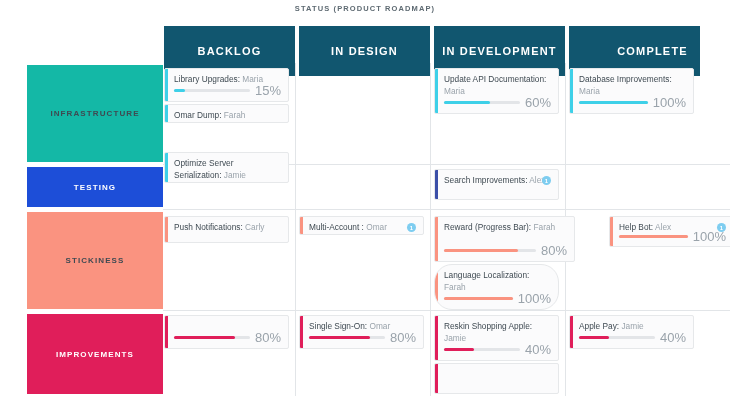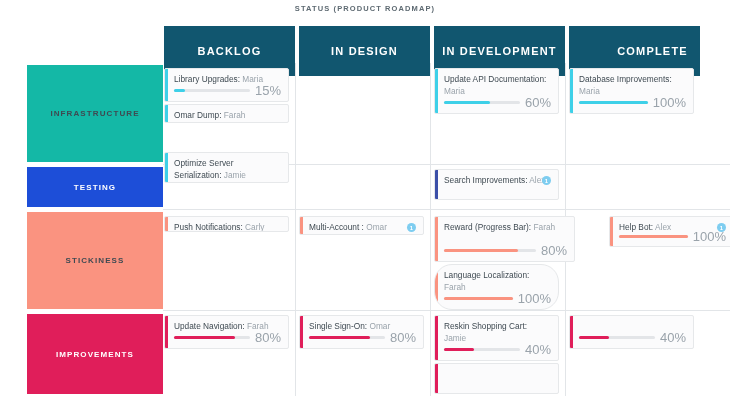--- a/index.html
+++ b/index.html
@@ -147,21 +147,21 @@
             <div class="fill" style="width: 100%; background: rgb(62, 208, 232);"></div>
           </div>
           <div class="pct">100%</div>
         </div>
       </div>
       <div class="card" style="left: 434px; width: 125px; top: 169px; height: 31px;">
         <div class="accent" style="background: rgb(59, 79, 168);"></div>
         <div class="card-text"><span>Search Improvements:</span> <span class="owner">Alex</span></div>
         <div class="badge" style="background: rgb(126, 205, 240); top: 6px;">1</div>
       </div>
-      <div class="card" style="left: 164px; width: 125px; top: 216px; height: 16px;">
+      <div class="card" style="left: 164px; width: 125px; top: 216px; height: 27px;">
         <div class="accent" style="background: rgb(250, 147, 128);"></div>
         <div class="card-text"><span>Push Notifications:</span> <span class="owner">Carly</span></div>
       </div>
       <div class="card" style="left: 299px; width: 125px; top: 216px; height: 19px;">
         <div class="accent" style="background: rgb(250, 147, 128);"></div>
         <div class="card-text"><span>Multi-Account :</span> <span class="owner">Omar</span></div>
         <div class="badge" style="background: rgb(126, 205, 240); top: 6px;">1</div>
       </div>
       <div class="card" style="left: 434px; width: 141px; top: 216px; height: 46px;">
         <div class="accent" style="background: rgb(250, 147, 128);"></div>
@@ -189,53 +189,53 @@
         <div class="badge" style="background: rgb(126, 205, 240); top: 6px;">1</div>
         <div class="progress" style="top: 15px;">
           <div class="track" style="background: rgb(227, 229, 232);">
             <div class="fill" style="width: 100%; background: rgb(250, 147, 128);"></div>
           </div>
           <div class="pct">100%</div>
         </div>
       </div>
       <div class="card" style="left: 164px; width: 125px; top: 315px; height: 34px;">
         <div class="accent" style="background: rgb(224, 30, 90);"></div>
-        <div class="card-text"><span>Update Navigation:</span> <span class="owner">Farah</span></div>
         <div class="progress" style="top: 17px;">
           <div class="track" style="background: rgb(227, 229, 232);">
             <div class="fill" style="width: 80%; background: rgb(224, 30, 90);"></div>
           </div>
           <div class="pct">80%</div>
         </div>
       </div>
       <div class="card" style="left: 299px; width: 125px; top: 315px; height: 34px;">
         <div class="accent" style="background: rgb(224, 30, 90);"></div>
         <div class="card-text"><span>Single Sign-On:</span> <span class="owner">Omar</span></div>
         <div class="progress" style="top: 17px;">
           <div class="track" style="background: rgb(227, 229, 232);">
             <div class="fill" style="width: 80%; background: rgb(224, 30, 90);"></div>
           </div>
           <div class="pct">80%</div>
         </div>
       </div>
       <div class="card" style="left: 434px; width: 125px; top: 315px; height: 46px;">
         <div class="accent" style="background: rgb(224, 30, 90);"></div>
-        <div class="card-text"><span>Reskin Shopping Cart:</span> <span class="owner">Jamie</span></div>
+        <div class="card-text"><span>Reskin Shopping Apple:</span> <span class="owner">Jamie</span></div>
         <div class="progress" style="top: 29px;">
           <div class="track" style="background: rgb(227, 229, 232);">
             <div class="fill" style="width: 40%; background: rgb(224, 30, 90);"></div>
           </div>
           <div class="pct">40%</div>
         </div>
       </div>
       <div class="card" style="left: 434px; width: 125px; top: 363px; height: 31px;">
         <div class="accent" style="background: rgb(224, 30, 90);"></div>
       </div>
       <div class="card" style="left: 569px; width: 125px; top: 315px; height: 34px;">
         <div class="accent" style="background: rgb(224, 30, 90);"></div>
+        <div class="card-text"><span>Apple Pay:</span> <span class="owner">Jamie</span></div>
         <div class="progress" style="top: 17px;">
           <div class="track" style="background: rgb(227, 229, 232);">
             <div class="fill" style="width: 40%; background: rgb(224, 30, 90);"></div>
           </div>
           <div class="pct">40%</div>
         </div>
       </div>
     </div>
 
 </div>

